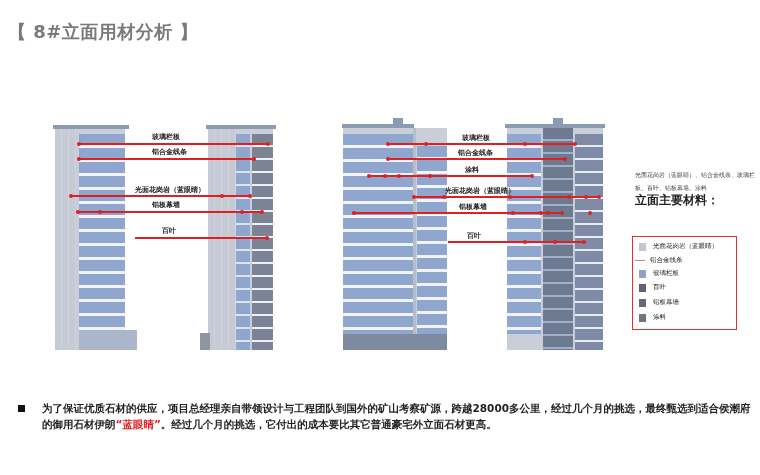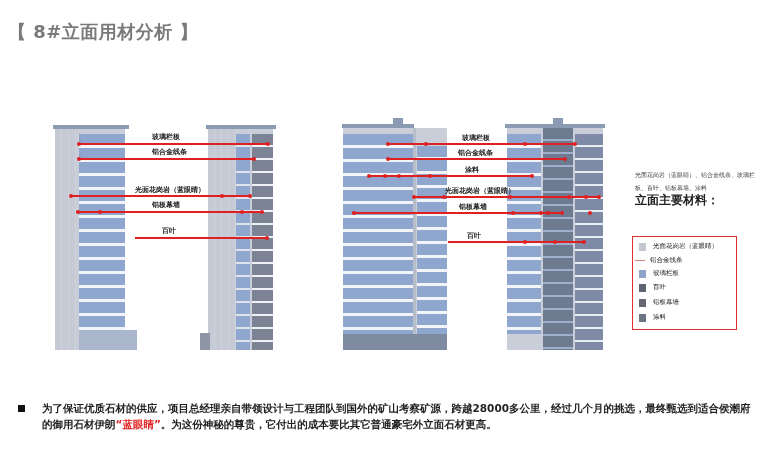--- a/index.html
+++ b/index.html
@@ -160,14 +160,14 @@
     <span>铝板幕墙</span>
   </div>
   <div class="lg-item" style="top:76px;">
     <span class="sw" style="background:#6d7482;"></span>
     <span>涂料</span>
   </div>
 </div>
 
 <div class="bullet"></div>
 <div class="para">
-  <span>为了保证优质石材的供应，项目总经理亲自带领设计与工程团队到国外的矿山考察矿源，跨越28000多公里，经过几个月的挑选，最终甄选到适合侯潮府的御用石材伊朗</span><span class="hl">“蓝眼睛”</span><span>。为这份神秘的尊贵，它付出的成本要比其它普通豪宅外立面石材更高。</span>
+  <span>为了保证优质石材的供应，项目总经理亲自带领设计与工程团队到国外的矿山考察矿源，跨越28000多公里，经过几个月的挑选，最终甄选到适合侯潮府的御用石材伊朗</span><span class="hl">“蓝眼睛”</span><span>。经过几个月的挑选，它付出的成本要比其它普通豪宅外立面石材更高。</span>
 </div>
 
 </body></html>

